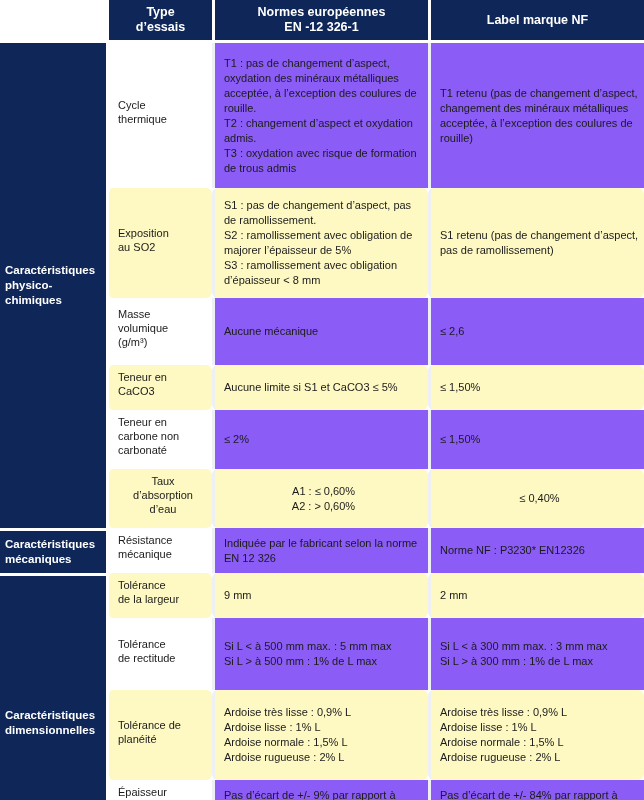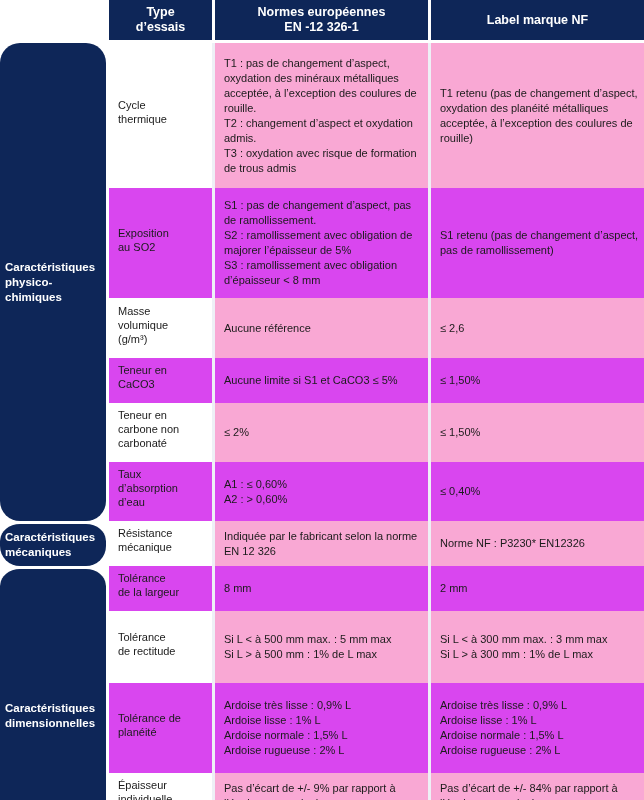--- a/index.html
+++ b/index.html
@@ -16,38 +16,38 @@
   td.hcell{
     background:#0e2658;color:#ffffff;font-weight:bold;font-size:12.5px;
     line-height:15px;text-align:center;white-space:pre-line;
     border-left:3px solid #ffffff;border-bottom:3px solid #ffffff;
   }
   td.corner{background:#ffffff;border-bottom:3px solid #ffffff;}
 
   
   td.group{
     background:#0e2658;color:#ffffff;font-weight:bold;font-size:11.5px;
-    line-height:15px;padding:4px 2px 4px 5px;white-space:pre-line;border-radius:20px;
+    line-height:15px;padding:4px 2px 4px 5px;white-space:pre-line;
   }
   td.group.gsep{border-top:3px solid #ffffff;}
 
   
   td.lbl{
     font-size:11px;line-height:14px;color:#1b1b1b;background:#ffffff;
     padding:5px 4px 12px 9px;border-left:3px solid #ffffff;white-space:pre-line;
   }
   td.val{
-    font-size:11px;line-height:15px;color:#1b1b1b;background:#f9a8d4;
+    font-size:11px;line-height:15px;color:#1b1b1b;background:#8b5cf6;
     padding:6px 5px 6px 9px;border-left:3px solid #eef0f6;white-space:pre-line;
   }
-  tr.shade td.lbl,tr.shade td.val{background:#d946ef;}
+  tr.shade td.lbl,tr.shade td.val{background:#fef9c3;border-radius:6px;}
 
   
-  tr.r1{height:145px;} tr.r2{height:110px;} tr.r3{height:60px;}
-  tr.r4{height:34px;}  tr.r5{height:50px;}  tr.r6{height:48px;}
+  tr.r1{height:145px;} tr.r2{height:110px;} tr.r3{height:67px;}
+  tr.r4{height:34px;}  tr.r5{height:50px;}  tr.r6{height:48px;text-align:center;}
   tr.r7{height:38px;}  tr.r8{height:36px;}  tr.r9{height:72px;}
   tr.r10{height:90px;} tr.r11{height:40px;} tr.r12{height:36px;}
 </style>
 </head>
 <body>
 
 <table class="cmp">
   <colgroup>
     <col class="c-group">
       <col class="c-type">
@@ -67,35 +67,35 @@
 
   <tr class="r1">
     <td class="group" rowspan="6">Caractéristiques
 physico-
 chimiques</td>
     <td class="lbl">Cycle
 thermique</td>
     <td class="val">T1 : pas de changement d’aspect, oxydation des minéraux métalliques acceptée, à l’exception des coulures de rouille.
 T2 : changement d’aspect et oxydation admis.
 T3 : oxydation avec risque de formation de trous admis</td>
-    <td class="val">T1 retenu (pas de changement d’aspect, oxydation des planéité métalliques acceptée, à l’exception des coulures de rouille)</td>
+    <td class="val">T1 retenu (pas de changement d’aspect, changement des minéraux métalliques acceptée, à l’exception des coulures de rouille)</td>
   </tr>
   <tr class="r2 shade">
     <td class="lbl">Exposition
 au SO2</td>
     <td class="val">S1 : pas de changement d’aspect, pas de ramollissement.
 S2 : ramollissement avec obligation de majorer l’épaisseur de 5%
 S3 : ramollissement avec obligation d’épaisseur &lt; 8 mm</td>
     <td class="val">S1 retenu (pas de changement d’aspect, pas de ramollissement)</td>
   </tr>
   <tr class="r3">
     <td class="lbl">Masse
 volumique
 (g/m³)</td>
-    <td class="val">Aucune référence</td>
+    <td class="val">Aucune mécanique</td>
     <td class="val">≤ 2,6</td>
   </tr>
   <tr class="r4 shade">
     <td class="lbl">Teneur en
 CaCO3</td>
     <td class="val">Aucune limite si S1 et CaCO3 ≤ 5%</td>
     <td class="val">≤ 1,50%</td>
   </tr>
   <tr class="r5">
     <td class="lbl">Teneur en
@@ -120,21 +120,21 @@
 mécanique</td>
     <td class="val">Indiquée par le fabricant selon la norme EN 12 326</td>
     <td class="val">Norme NF : P3230* EN12326</td>
   </tr>
 
   <tr class="r8 shade">
     <td class="group gsep" rowspan="5">Caractéristiques
 dimensionnelles</td>
     <td class="lbl">Tolérance
 de la largeur</td>
-    <td class="val">8 mm</td>
+    <td class="val">9 mm</td>
     <td class="val">2 mm</td>
   </tr>
   <tr class="r9">
     <td class="lbl">Tolérance
 de rectitude</td>
     <td class="val">Si L &lt; à 500 mm max. : 5 mm max
 Si L &gt; à 500 mm : 1% de L max</td>
     <td class="val">Si L &lt; à 300 mm max. : 3 mm max
 Si L &gt; à 300 mm : 1% de L max</td>
   </tr>

